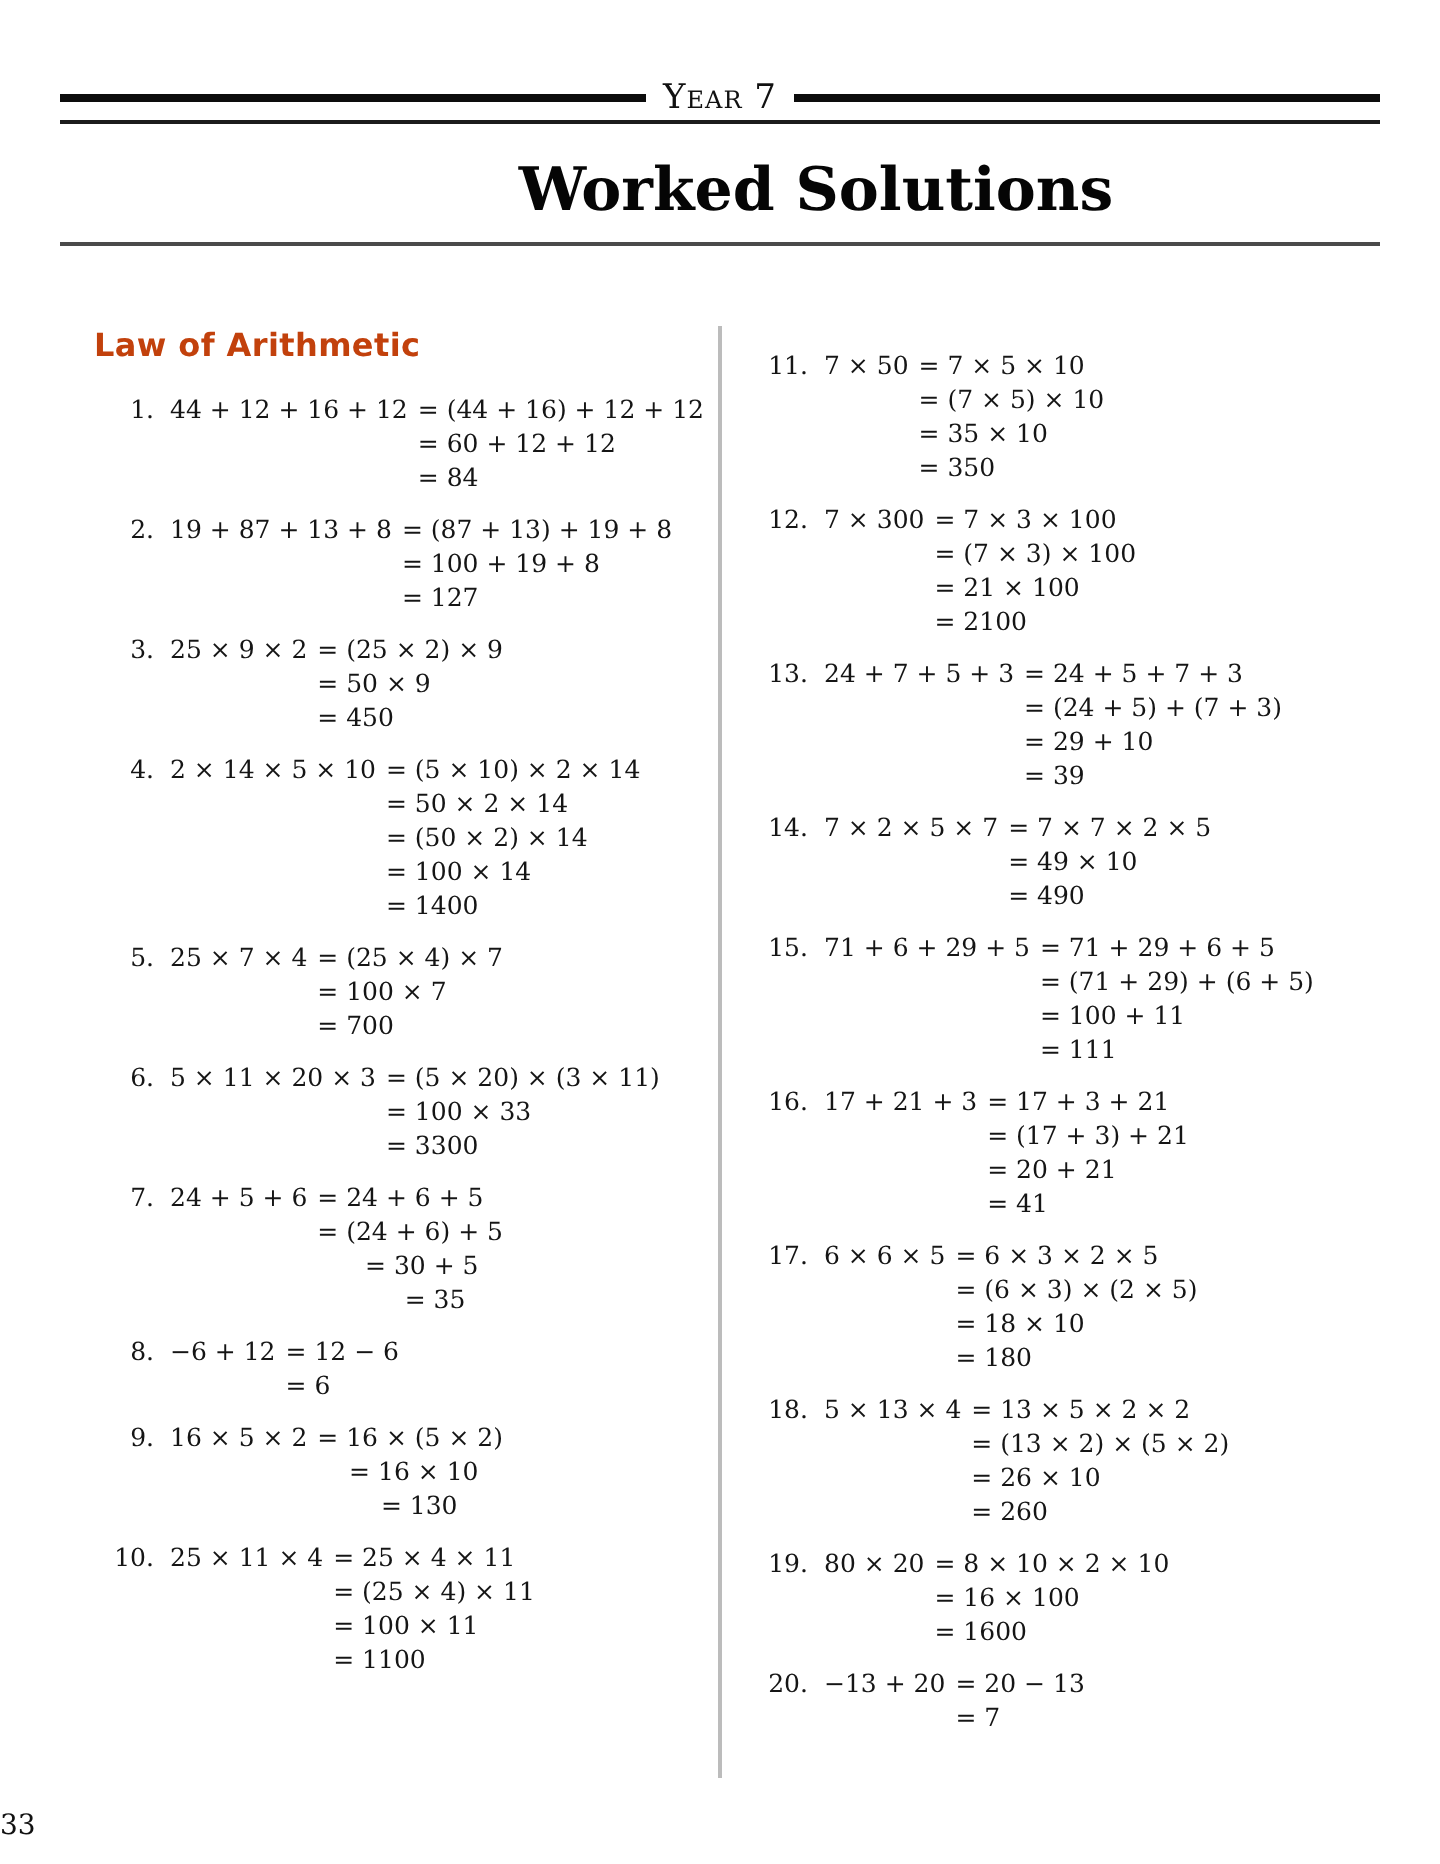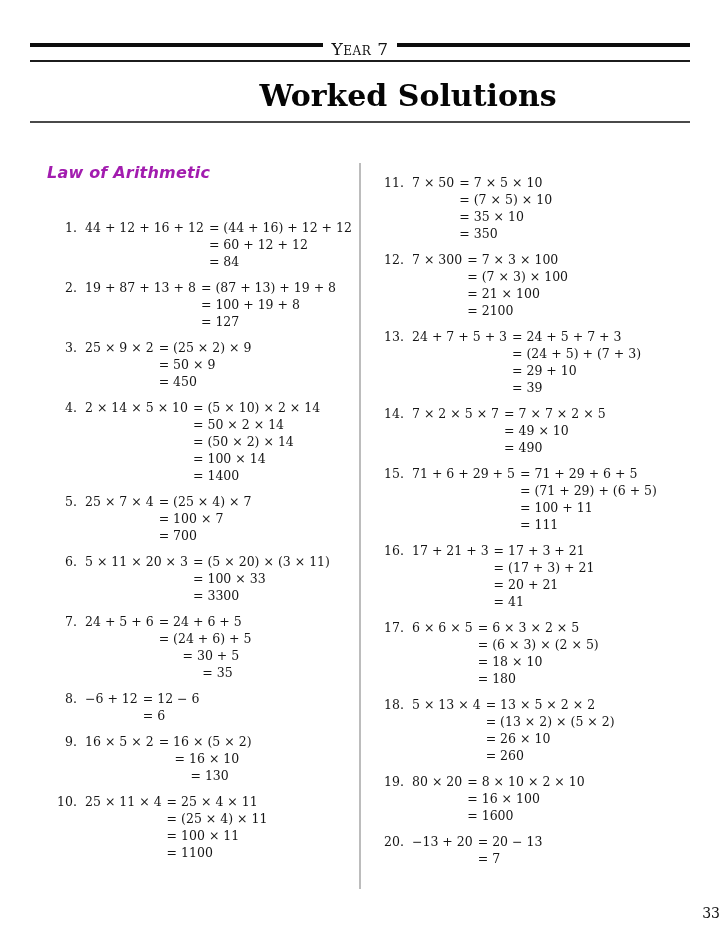--- a/index.html
+++ b/index.html
@@ -4,21 +4,21 @@
 <style>
   html,body { margin:0; padding:0; background:#ffffff; }
   .page {
     position:relative; width:720px; height:932px; background:#ffffff;
     font-family:"DejaVu Serif", serif; color:#151515; overflow:hidden;
   }
 
   
   .banner {
     position:absolute; top:43px; left:30px; right:30px;
-    display:flex; gap:9px; height:12px;
+    display:flex; align-items:center; gap:9px; height:12px;
   }
   .banner-bar { flex:1 1 auto; height:4px; background:#0d0d0d; }
   .banner-text {
     font-family:"DejaVu Serif", serif; font-variant:small-caps;
     font-size:17px; letter-spacing:0.5px; color:#111; white-space:nowrap;
     line-height:12px;
   }
   .rule-top {
     position:absolute; top:60px; left:30px; right:30px; height:2px; background:#1c1c1c;
   }
@@ -32,39 +32,39 @@
 
   
   .col-divider {
     position:absolute; left:359px; top:163px; width:2px; height:726px; background:#bcbcbc;
   }
   .col { position:absolute; font-size:12.5px; line-height:17px; }
   .col-left  { left:30px;  top:164px; width:328px; }
   .col-right { left:361px; top:174px; width:332px; }
 
   .section-title {
-    margin:0 0 38px 17px;
+    margin:0 0 15px 17px;
     font-family:"DejaVu Sans", "Liberation Sans", sans-serif;
-    font-weight:bold; font-size:16px; color:#a21caf; letter-spacing:0.2px;font-style:italic;
+    font-weight:bold; font-size:16px; color:#c2410c; letter-spacing:0.2px;
   }
 
   .prob { display:flex; margin-bottom:9px; }
   .pnum {
     flex:0 0 auto; text-align:right; font-weight:normal; white-space:pre;
   }
   .col-left  .pnum { width:47px; }
   .col-right .pnum { width:43px; }
   .eqs { display:table; margin-left:8px; }
   .eqrow { display:table-row; }
   .lhs { display:table-cell; text-align:right; white-space:pre; }
   .rhs { display:table-cell; white-space:pre; padding-left:5px; }
 
   
   .page-number {
-    position:absolute; top:905px; left:0; width:100%; text-align:right;
+    position:absolute; top:905px; left:0; width:100%; text-align:left;
     font-size:14px; color:#111;
   }
 </style>
 </head>
 <body>
 
 <div class="page">
 
   <div class="banner">
     <div class="banner-bar"></div>

